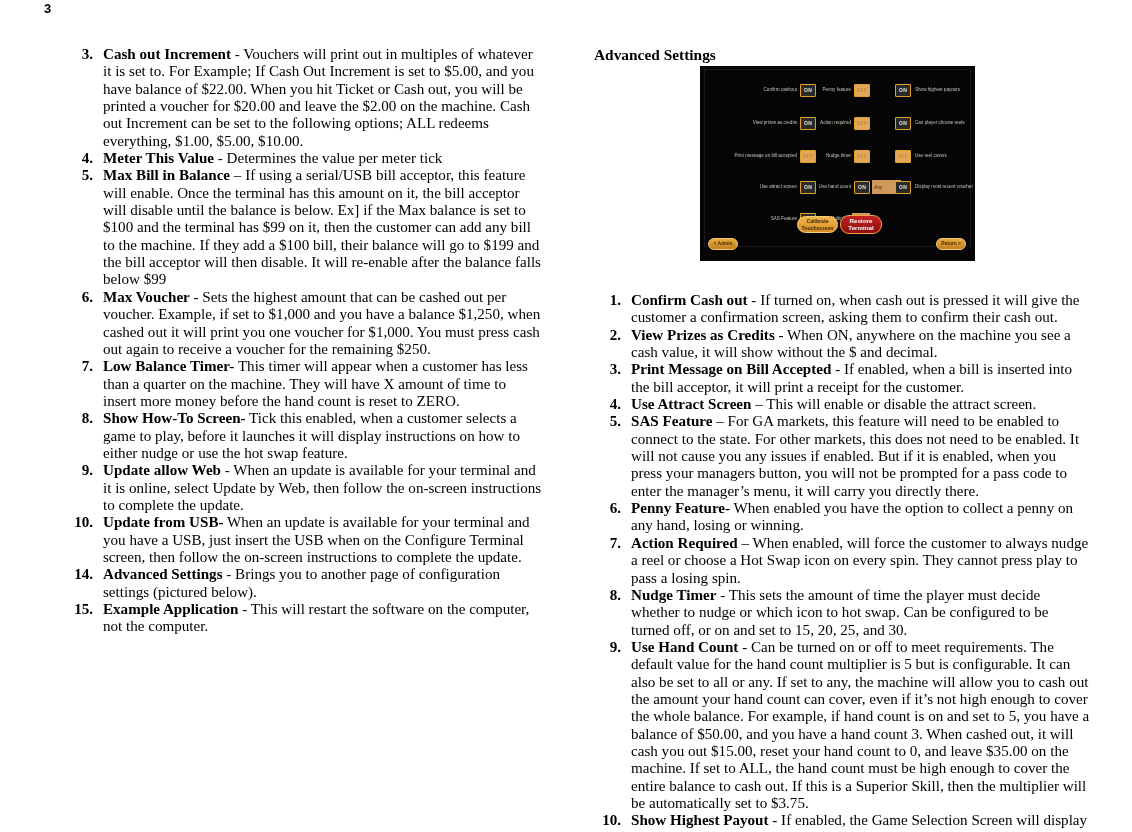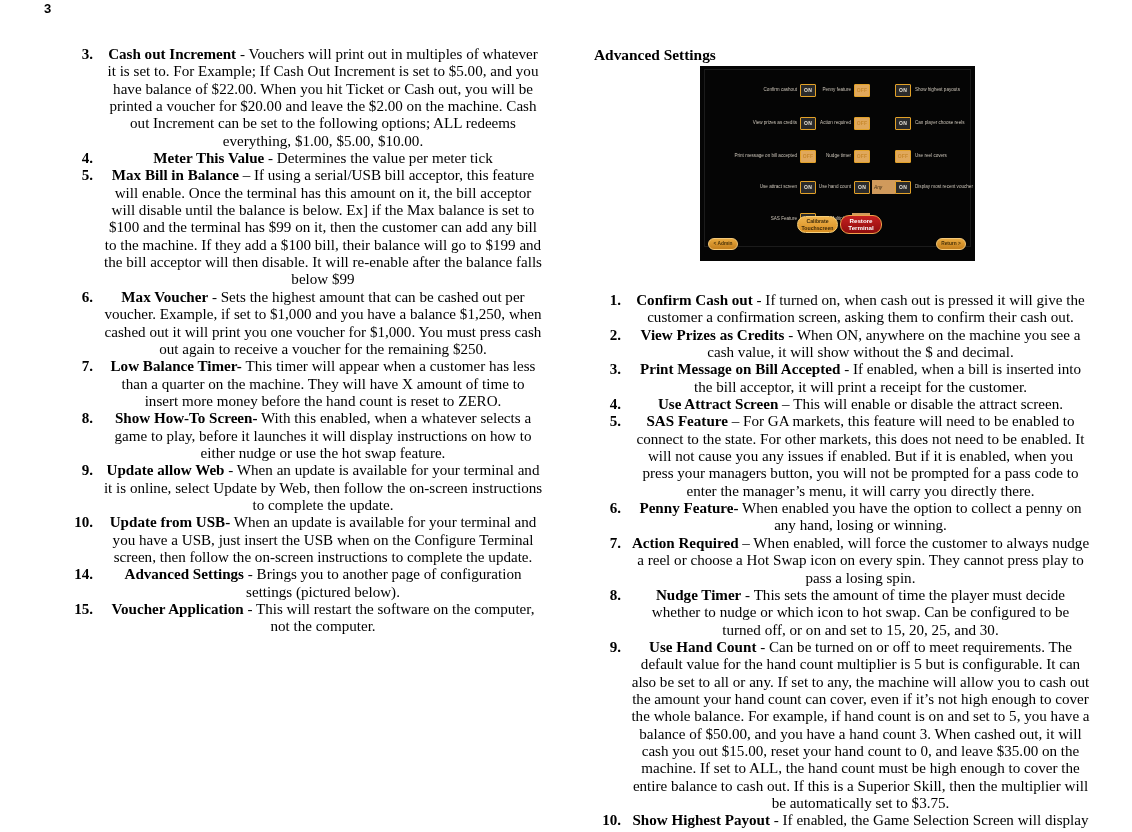--- a/index.html
+++ b/index.html
@@ -60,21 +60,20 @@
   .li-num {
     position: absolute;
     left: 0;
     top: 0;
     width: 31px;
     text-align: right;
     font-weight: bold;
   }
   .li-body {
     display: block;
-    text-align: center;
   }
   .li-title {
     font-weight: bold;
   }
   .section-heading {
     font-weight: bold;
     font-size: 15.4px;
     line-height: 18px;
     margin: 0 0 6px 4px;
   }
@@ -248,37 +247,37 @@
         <li>
           <span class="li-num">6.</span>
           <span class="li-body"><span class="li-title">Max Voucher</span><span> - Sets the highest amount that can be cashed out per voucher. Example, if set to $1,000 and you have a balance $1,250, when cashed out it will print you one voucher for $1,000. You must press cash out again to receive a voucher for the remaining $250.</span></span>
         </li>
         <li>
           <span class="li-num">7.</span>
           <span class="li-body"><span class="li-title">Low Balance Timer-</span><span> This timer will appear when a customer has less than a quarter on the machine. They will have X amount of time to insert more money before the hand count is reset to ZERO.</span></span>
         </li>
         <li>
           <span class="li-num">8.</span>
-          <span class="li-body"><span class="li-title">Show How-To Screen-</span><span> With this enabled, when a whatever selects a game to play, before it launches it will display instructions on how to either nudge or use the hot swap feature.</span></span>
+          <span class="li-body"><span class="li-title">Show How-To Screen-</span><span> Tick this enabled, when a customer selects a game to play, before it launches it will display instructions on how to either nudge or use the hot swap feature.</span></span>
         </li>
         <li>
           <span class="li-num">9.</span>
           <span class="li-body"><span class="li-title">Update allow Web</span><span> - When an update is available for your terminal and it is online, select Update by Web, then follow the on-screen instructions to complete the update.</span></span>
         </li>
         <li>
           <span class="li-num">10.</span>
           <span class="li-body"><span class="li-title">Update from USB-</span><span> When an update is available for your terminal and you have a USB, just insert the USB when on the Configure Terminal screen, then follow the on-screen instructions to complete the update.</span></span>
         </li>
         <li>
           <span class="li-num">14.</span>
           <span class="li-body"><span class="li-title">Advanced Settings</span><span> - Brings you to another page of configuration settings (pictured below).</span></span>
         </li>
         <li>
           <span class="li-num">15.</span>
-          <span class="li-body"><span class="li-title">Voucher Application</span><span> - This will restart the software on the computer, not the computer.</span></span>
+          <span class="li-body"><span class="li-title">Example Application</span><span> - This will restart the software on the computer, not the computer.</span></span>
         </li>
       </ol>
   </div>
 
   <div class="col-right">
     <div class="section-heading">Advanced Settings</div>
 
     <div class="screenshot-wrap">
       <div class="screenshot">
 

